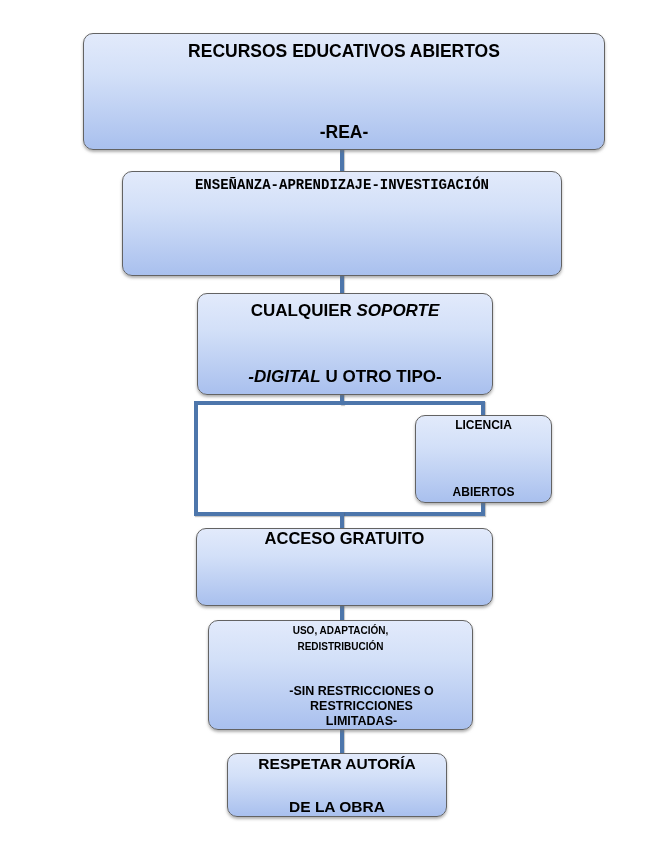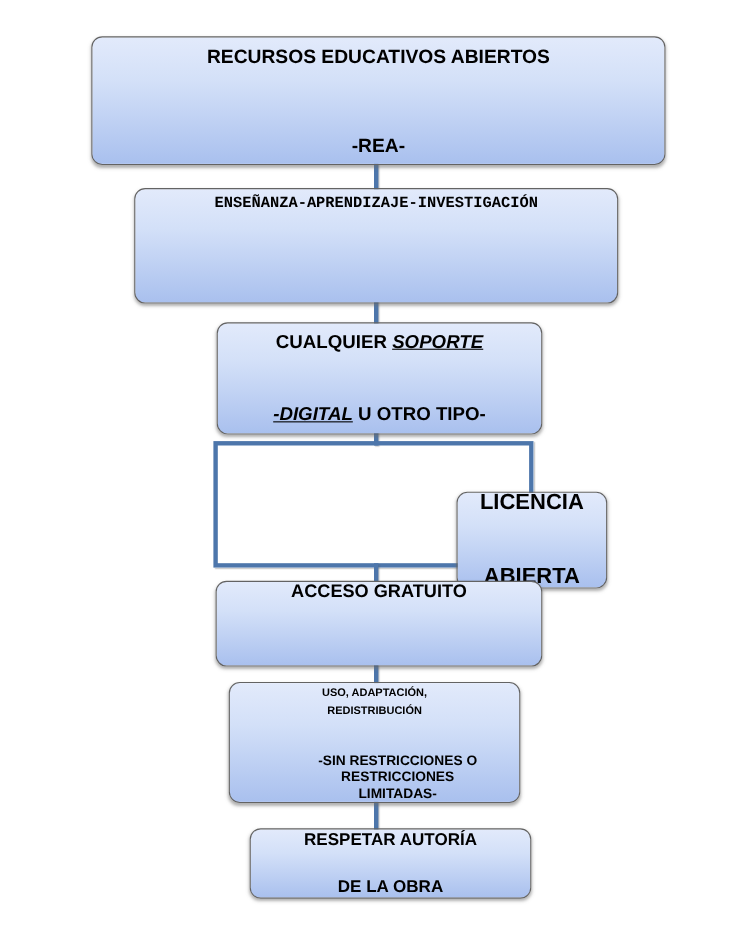--- a/index.html
+++ b/index.html
@@ -45,33 +45,33 @@
     box-shadow: 0 2px 3px rgba(110,110,110,0.55);
     display: flex;
     flex-direction: column;
     align-items: center;
     justify-content: space-between;
     text-align: center;
     color: #000000;
     font-weight: bold;
   }
   .node .l { white-space: nowrap; }
-  .it { font-style: italic; text-decoration: underline; }
+  .it { font-style: italic; }
   .box-rea       { left:  83px; top:  33px; width: 522px; height: 117px; font-size: 17.5px; line-height: 34px; }
   .box-materiales{ left: 122px; top: 171px; width: 440px; height: 105px; }
   .box-materiales .l1 { font-size: 17px;   line-height: 30px; }
   .box-materiales .l2 { font-size: 14px;   line-height: 26px; font-family: Liberation Mono, monospace; }
   .box-soporte   { left: 197px; top: 293px; width: 296px; height: 102px; font-size: 17px; line-height: 34px; }
   .box-dominio   { left: 137px; top: 415px; width: 118px; height:  78px; font-size: 16px; line-height: 19px; }
-  .box-licencia  { left: 415px; top: 415px; width: 137px; height:  88px; font-size: 20px; line-height: 19px; margin-top: 32px; }
+  .box-licencia  { left: 415px; top: 415px; width: 137px; height:  88px; font-size: 12px; line-height: 19px; }
   .box-acceso    { left: 196px; top: 528px; width: 297px; height:  78px; font-size: 16.5px; }
   .box-uso       { left: 208px; top: 620px; width: 265px; height: 110px; padding-top: 2px; }
   .box-uso .p1   { font-size: 10px;   line-height: 16px; }
   .box-uso .p2   { font-size: 12.5px; line-height: 15px; margin-top: 7px; margin-left: 42px; }
-  .box-respetar  { left: 227px; top: 753px; width: 256px; height:  64px; font-size: 15.5px; line-height: 19px; }
+  .box-respetar  { left: 227px; top: 753px; width: 220px; height:  64px; font-size: 15.5px; line-height: 19px; }
 </style>
 </head>
 <body>
 
 <div class="canvas">
 
   <div class="vline c1"></div>
   <div class="vline c2"></div>
   <div class="vline c3"></div>
   <div class="loop"></div>
@@ -89,21 +89,21 @@
   </div>
 
   <div class="node box-soporte">
     <div class="l"><span>CUALQUIER</span> <span class="it">SOPORTE</span></div>
     <div class="l"><span class="it">-DIGITAL</span> <span>U OTRO TIPO-</span></div>
   </div>
 
 
   <div class="node box-licencia">
     <div class="l">LICENCIA</div>
-    <div class="l">ABIERTA</div>
+    <div class="l">ABIERTOS</div>
   </div>
 
   <div class="node box-acceso">
     <div class="l">ACCESO GRATUITO</div>
   </div>
 
   <div class="node box-uso">
     <div class="p1">
       <div class="l">USO, ADAPTACIÓN,</div>
       <div class="l">REDISTRIBUCIÓN</div>

